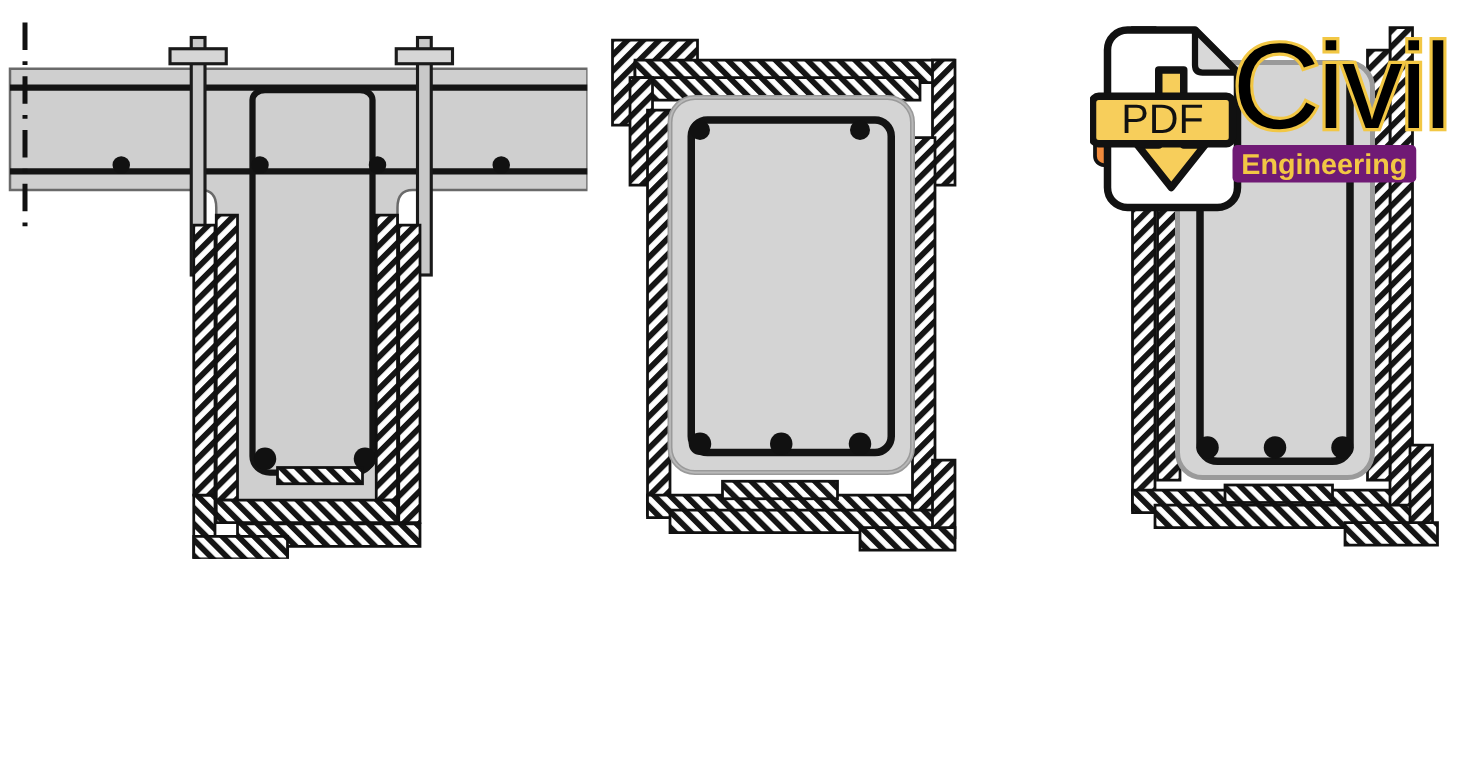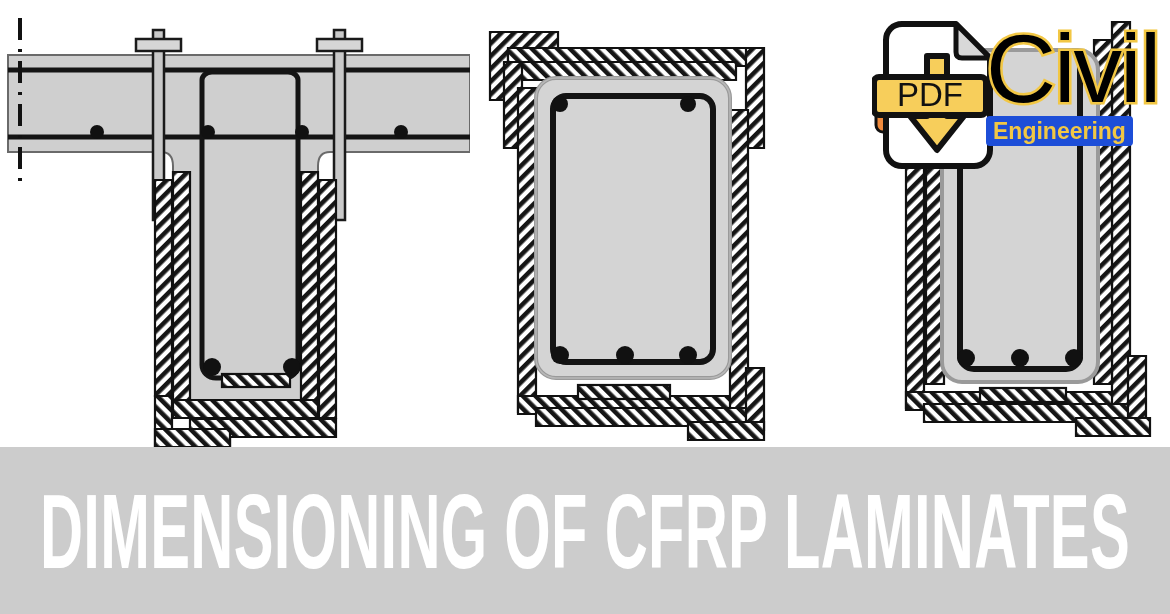--- a/index.html
+++ b/index.html
@@ -33,21 +33,21 @@
     white-space:nowrap;
   }
   #title-inner{display:inline-block;transform:scaleX(0.86) translateY(-50%);transform-origin:left center;position:absolute;top:50%;left:0;}
 
   
   #logo{position:absolute;left:872px;top:20px;width:298px;height:152px;}
   #pdf-icon{position:absolute;left:0;top:0;width:128px;height:152px;}
   #brand{position:absolute;left:112px;top:4px;width:186px;height:140px;}
   #eng-bar{
     position:absolute;left:2px;top:92px;height:30px;
-    background:#1d4ed8;border-radius:4px;
+    background:#701a75;border-radius:4px;
     padding:0 7px;display:flex;align-items:center;
   }
   #eng-text{
     font-family:"Liberation Sans","DejaVu Sans",sans-serif;
     font-weight:600;font-size:23px;color:#f2c744;line-height:23px;
     white-space:nowrap;
   }
 </style>
 </head>
 <body>
@@ -268,19 +268,14 @@
     <div id="brand">
       <svg viewBox="0 0 190 140" width="190" height="140">
         <text x="2" y="78" font-family="Liberation Sans, DejaVu Sans, sans-serif" font-size="97" font-weight="400" fill="#000000" stroke="#f2c744" stroke-width="5" paint-order="stroke fill" letter-spacing="-2">Civil</text>
       </svg>
       <div id="eng-bar">
         <span id="eng-text">Engineering</span>
       </div>
     </div>
   </div>
 
-  <div id="title-band">
-    <div id="title-text">
-      <span id="title-inner" style="transform: translateY(-50%) scaleX(0.5628);">DIMENSIONING OF CFRP LAMINATES</span>
-    </div>
-  </div>
 
 </div>
 
 </body></html>

